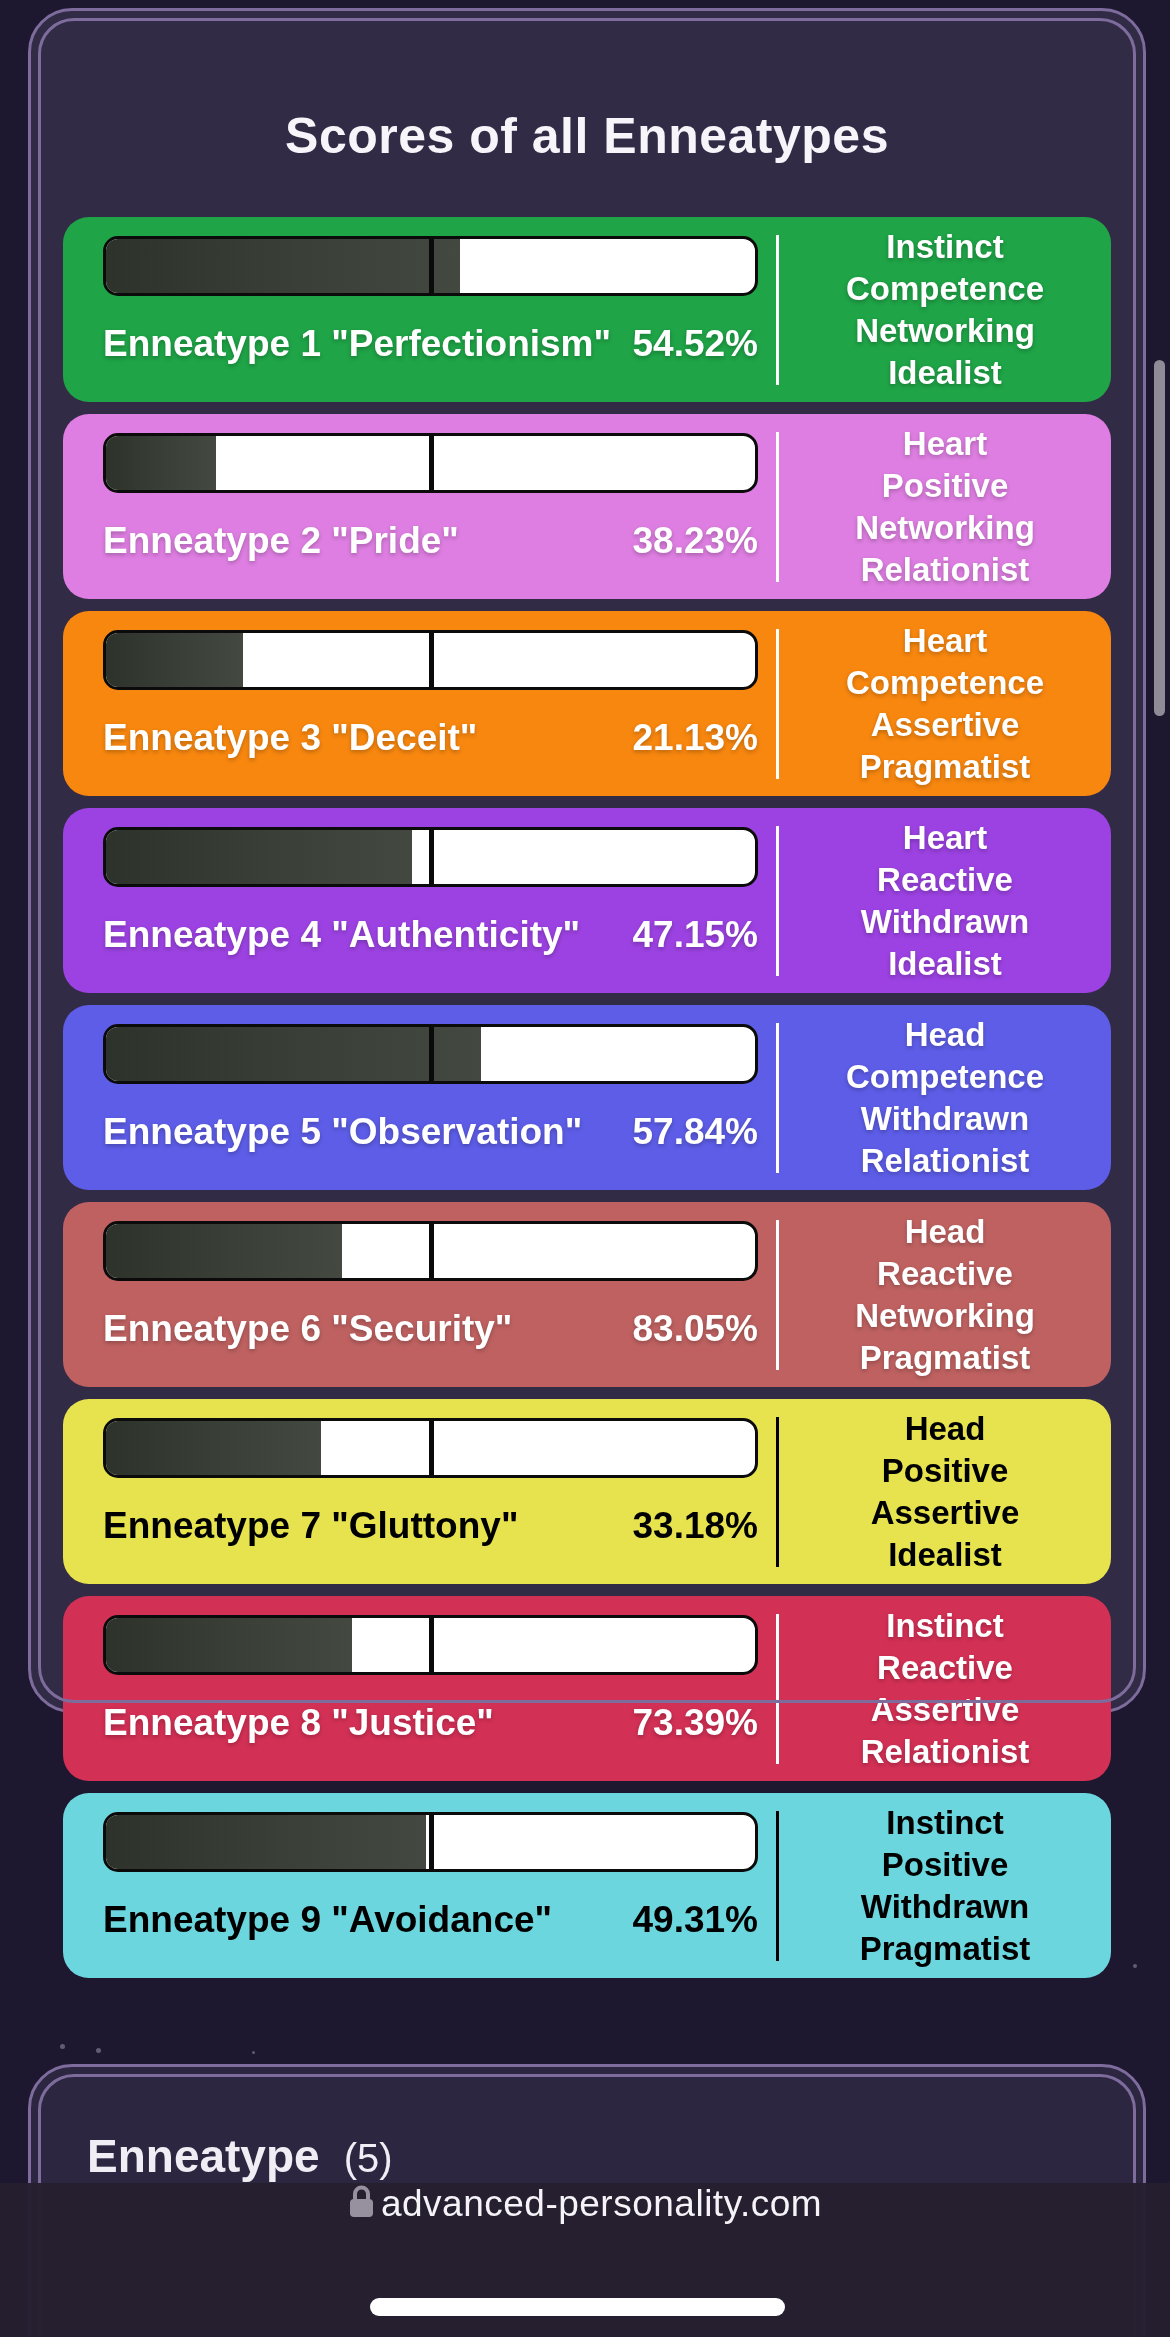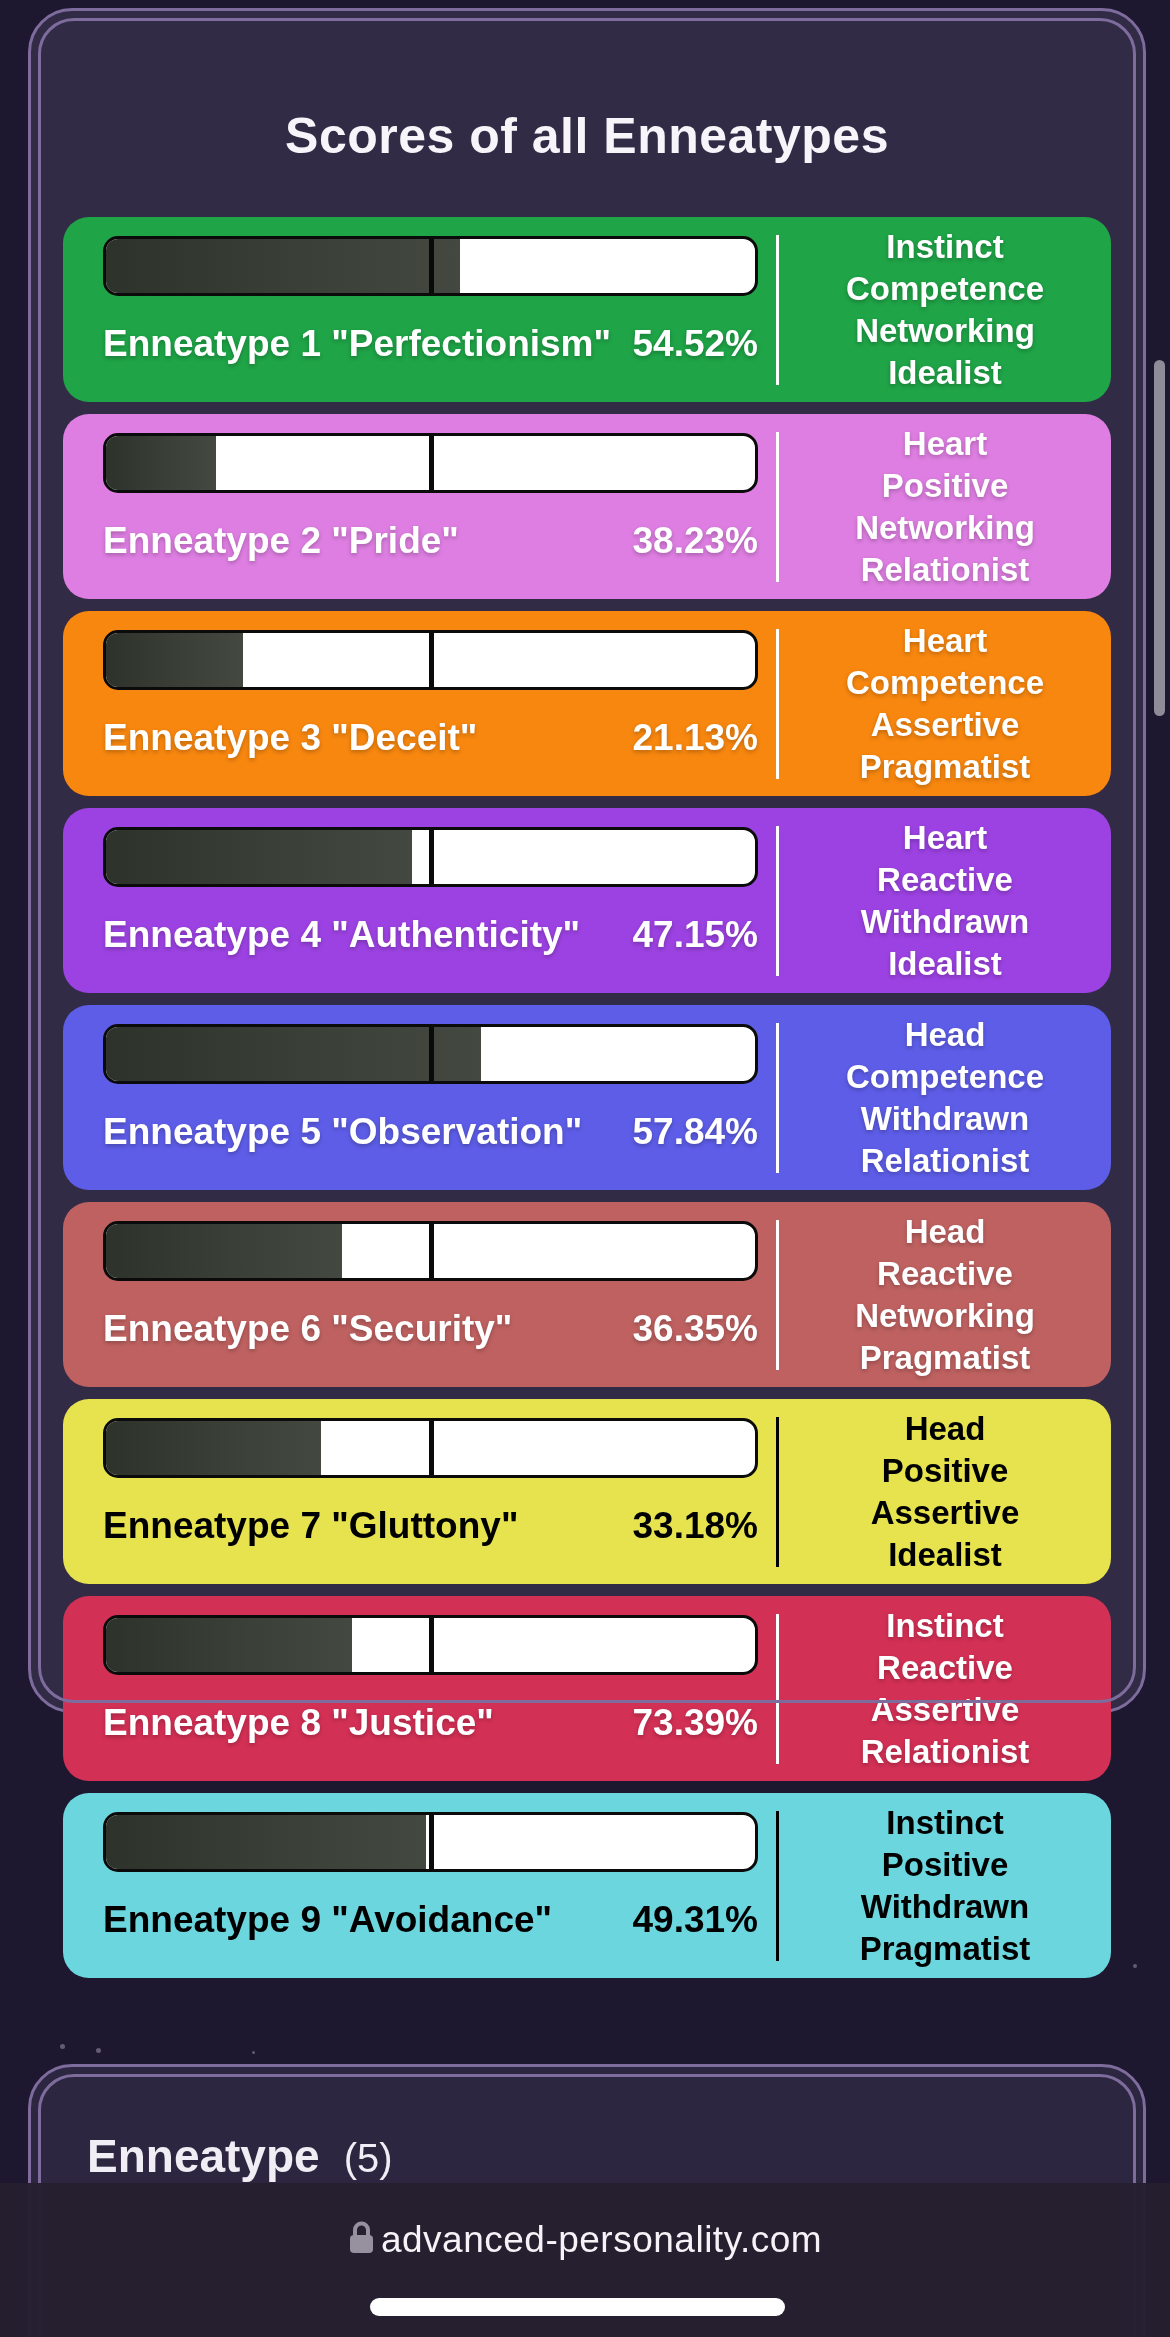--- a/index.html
+++ b/index.html
@@ -107,21 +107,21 @@
   }
 
   
   .browser-bar{
     position:absolute;left:0;right:0;bottom:0;height:154px;
     background:rgba(37,31,48,.97);
     z-index:40;
   }
   .url-row{
     display:flex;justify-content:center;align-items:center;
-    padding-top:36px;gap:6px;
+    gap:6px;
   }
   .url-text{color:#f5f3f7;font-size:37px;font-weight:normal;letter-spacing:.5px;}
   .lock-icon{display:inline-block;}
   .home-indicator{
     position:absolute;left:50%;bottom:21px;
     width:415px;height:18px;margin-left:-215px;
     background:#ffffff;border-radius:10px;
   }
 </style>
 </head>
@@ -239,21 +239,21 @@
   </div>
 
   <div class="card light-text" style="background: rgb(191, 97, 97); color: rgb(255, 255, 255);">
     <div class="card-left">
       <div class="bar">
         <div class="bar-fill" style="width: 36.35%;"></div>
         <div class="bar-tick" style="left: 50%;"></div>
       </div>
       <div class="card-caption">
         <span class="card-label">Enneatype 6 "Security"</span>
-        <span class="card-pct">36.35%</span>
+        <span class="card-pct">83.05%</span>
       </div>
     </div>
     <div class="card-divider" style="background: rgb(255, 255, 255);"></div>
     <div class="card-traits">
           <span class="trait-line">Head</span>
           <span class="trait-line">Reactive</span>
           <span class="trait-line">Networking</span>
           <span class="trait-line">Pragmatist</span>
         </div>
   </div>

